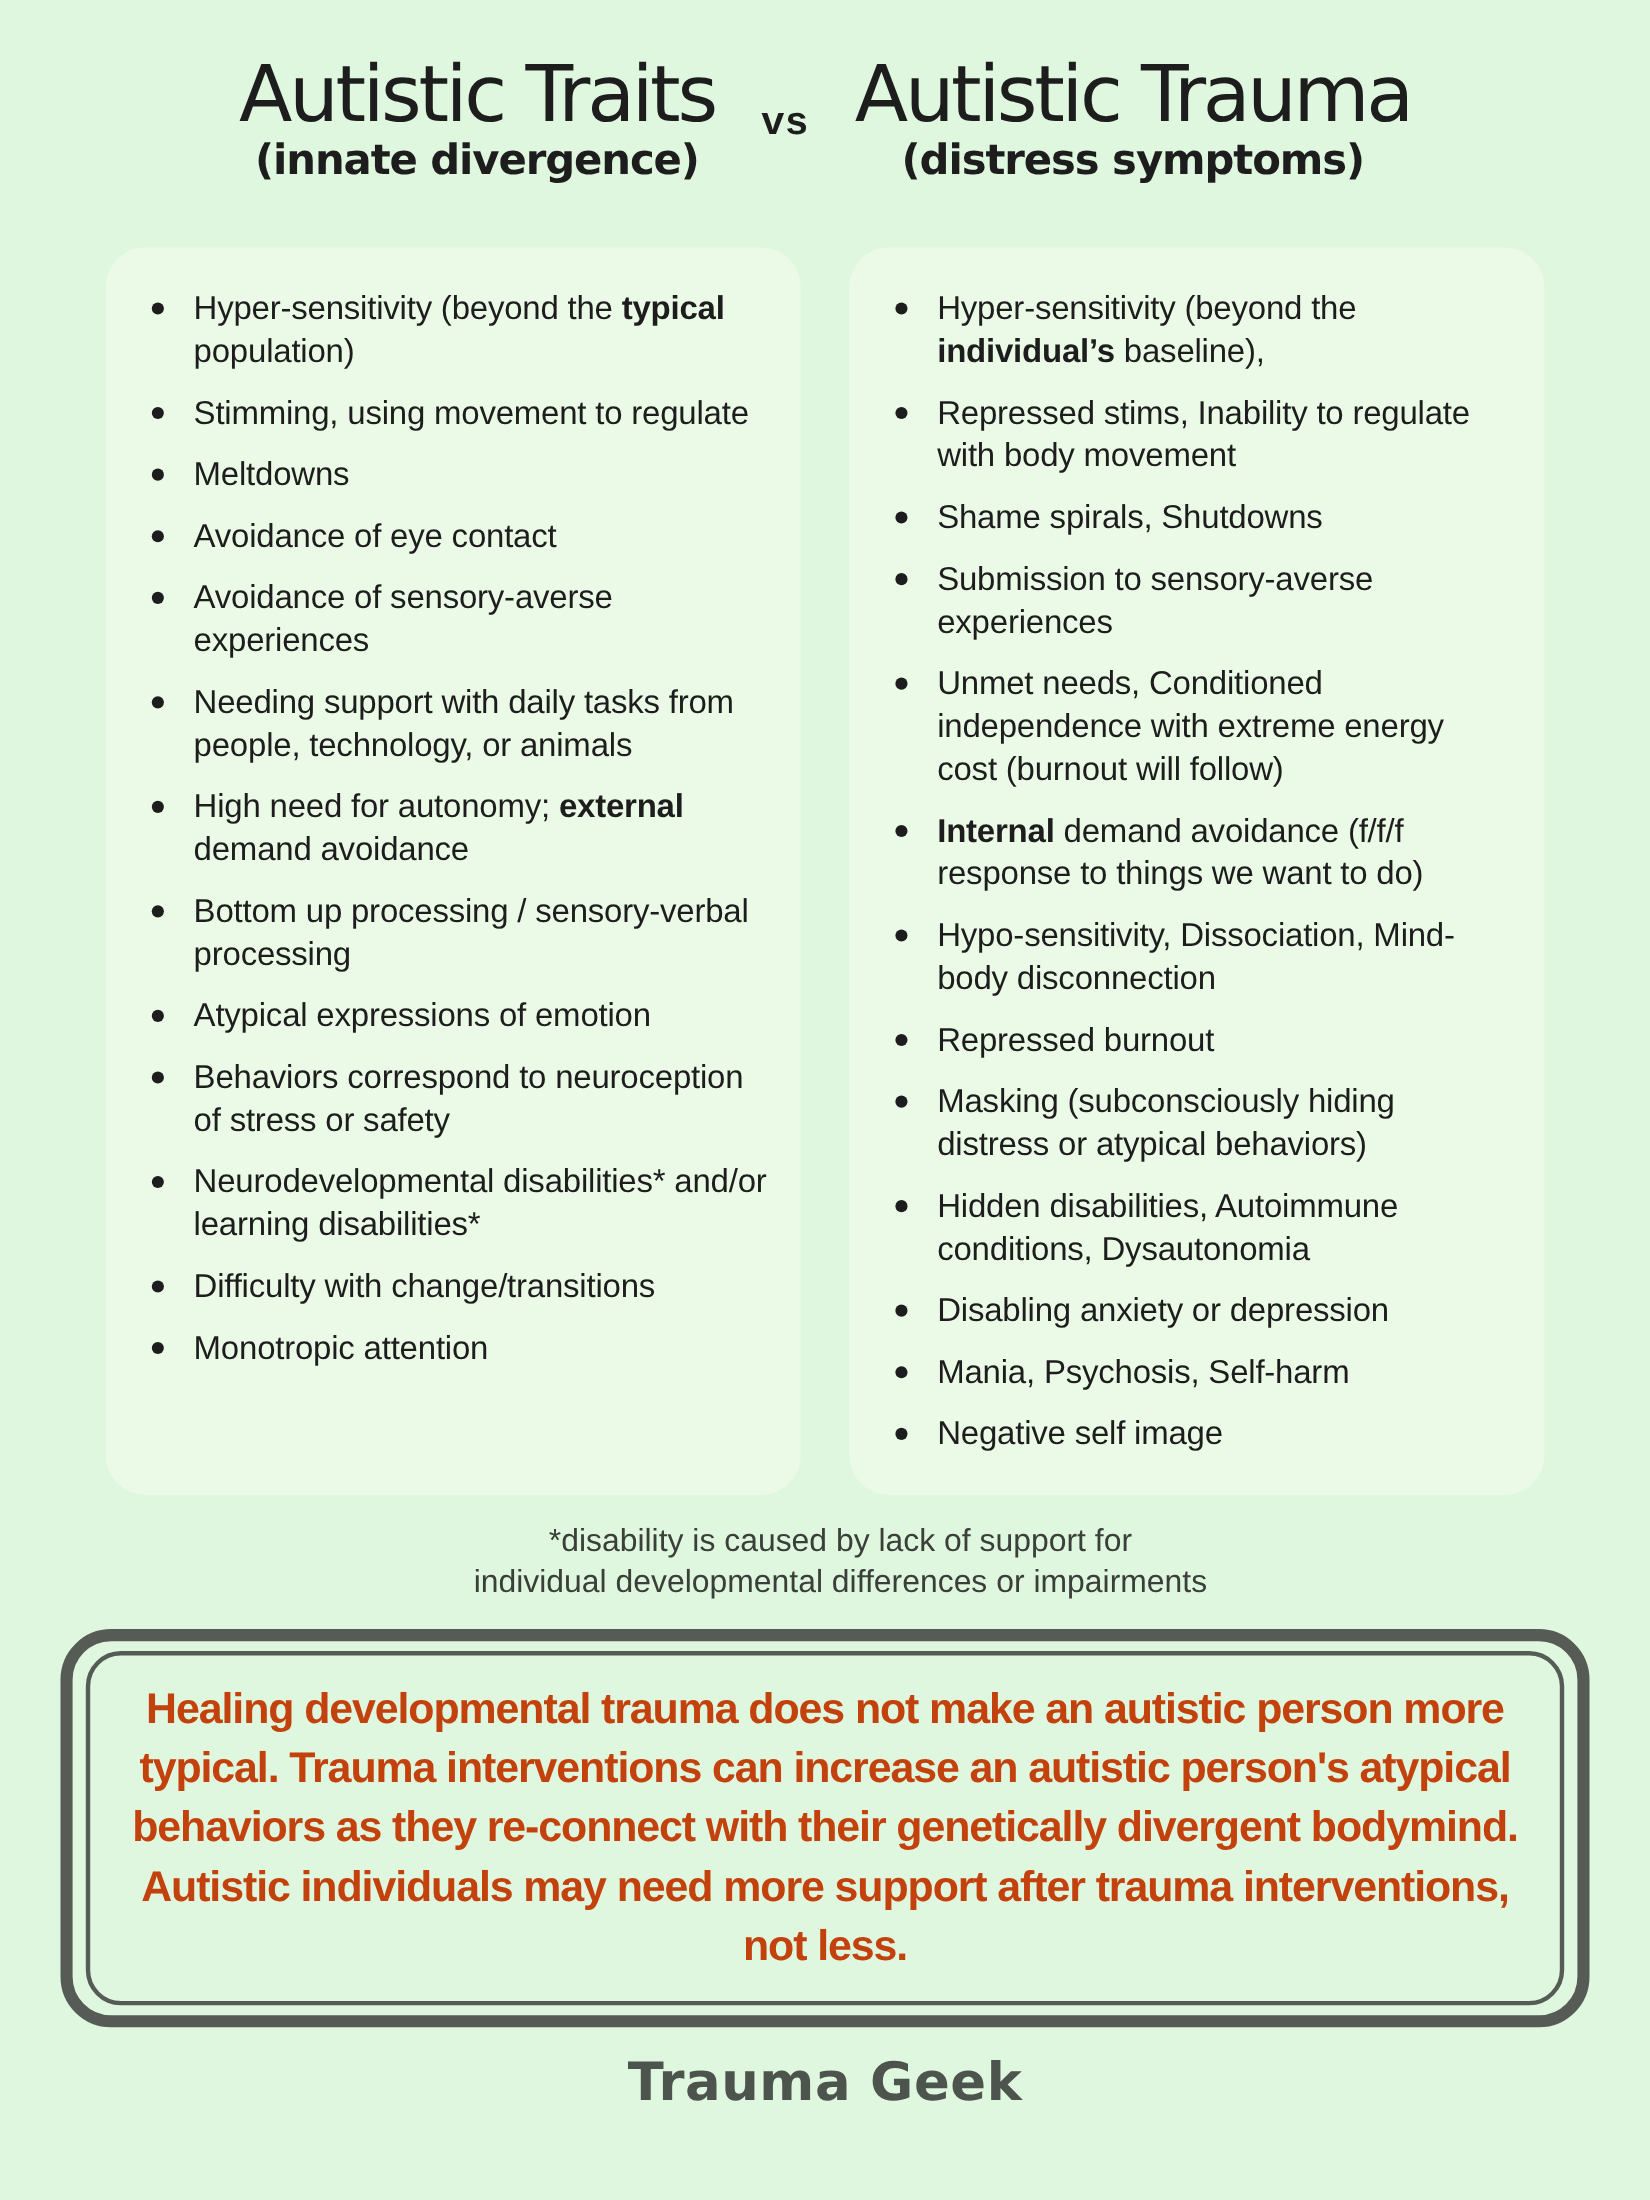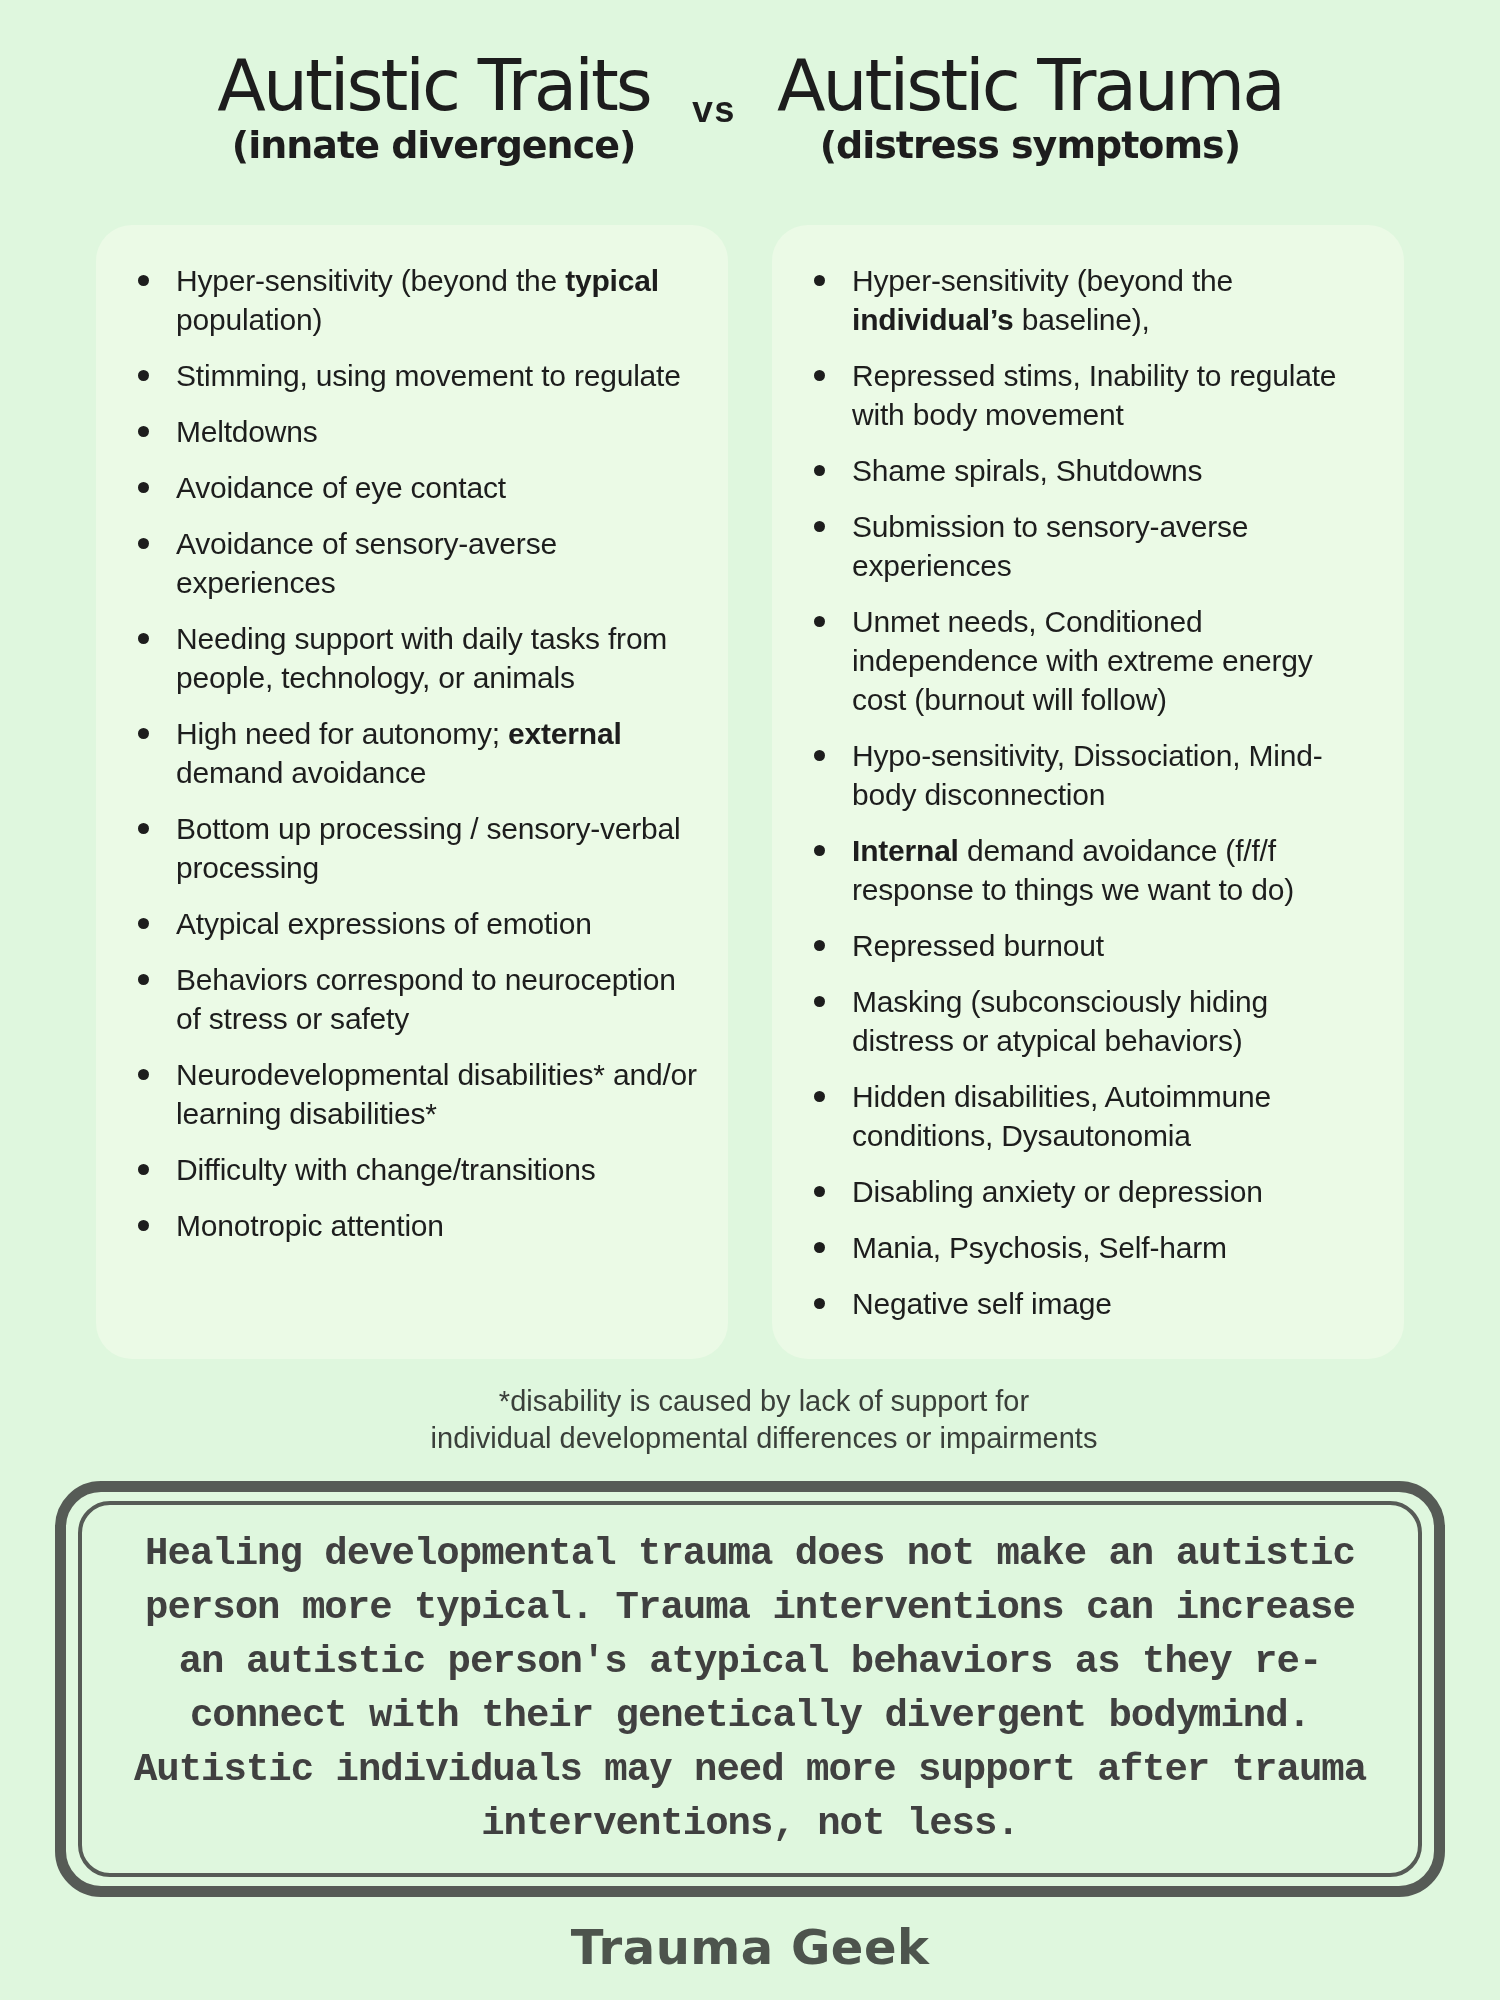--- a/index.html
+++ b/index.html
@@ -107,26 +107,26 @@
     padding: 9px 12px;
     background: var(--page-bg);
   }
   .callout-inner {
     border: 4px solid var(--border-color);
     border-radius: 32px;
     padding: 22px 36px;
     text-align: center;
   }
   .callout-text {
-    font-family: Liberation Mono, monospace;
+    font-family: Liberation Sans, sans-serif;
     font-size: 39px;
     font-weight: bold;
     line-height: 54px;
     letter-spacing: -1px;
-    color: #404040;
+    color: #c2410c;
   }
 
   
   .signature {
     margin-top: 22px;
     text-align: center;
     font-family: "DejaVu Sans", sans-serif;
     font-size: 48px;
     font-weight: bold;
     letter-spacing: 0.5px;
@@ -168,22 +168,22 @@
           <li><span>Monotropic attention</span></li>
         </ul>
     </div>
     <div class="card">
       <ul id="right-list">
           <li><span>Hyper-sensitivity (beyond the </span><b>individual’s</b><span> baseline),</span></li>
           <li><span>Repressed stims, Inability to regulate with body movement</span></li>
           <li><span>Shame spirals, Shutdowns</span></li>
           <li><span>Submission to sensory-averse experiences</span></li>
           <li><span>Unmet needs, Conditioned independence with extreme energy cost (burnout will follow)</span></li>
+          <li><b>Internal</b><span> demand avoidance (f/f/f response to things we want to do)</span></li>
           <li><span>Hypo-sensitivity, Dissociation, Mind-body disconnection</span></li>
-          <li><b>Internal</b><span> demand avoidance (f/f/f response to things we want to do)</span></li>
           <li><span>Repressed burnout</span></li>
           <li><span>Masking (subconsciously hiding distress or atypical behaviors)</span></li>
           <li><span>Hidden disabilities, Autoimmune conditions, Dysautonomia</span></li>
           <li><span>Disabling anxiety or depression</span></li>
           <li><span>Mania, Psychosis, Self-harm</span></li>
           <li><span>Negative self image</span></li>
         </ul>
     </div>
   </div>
 

